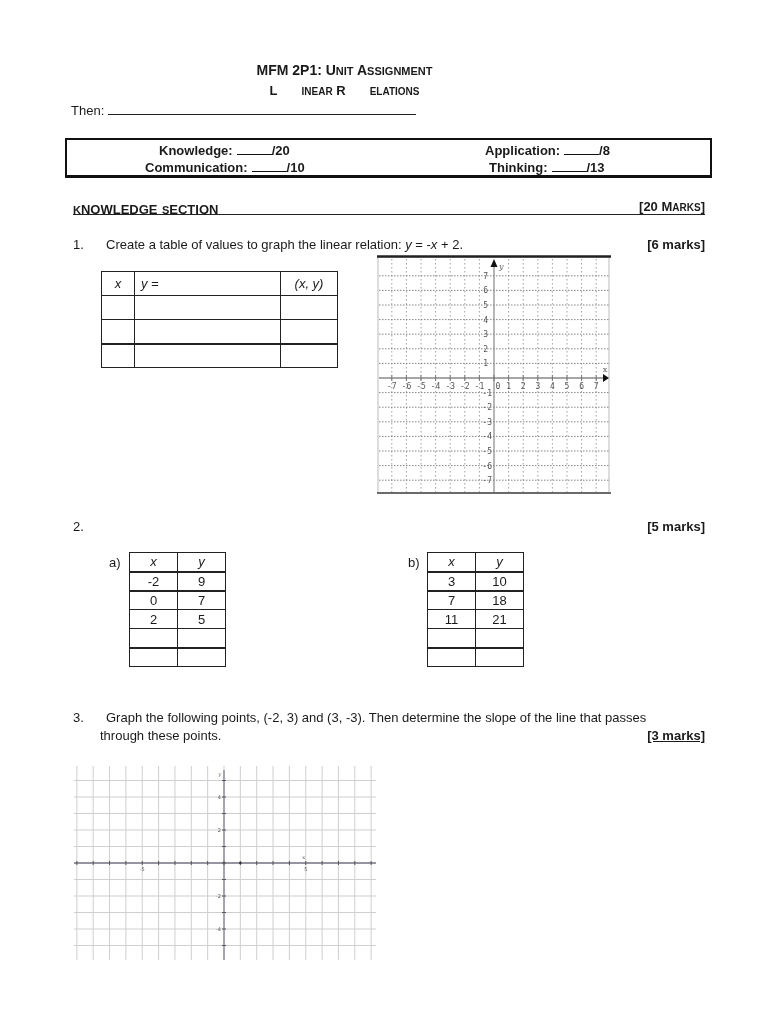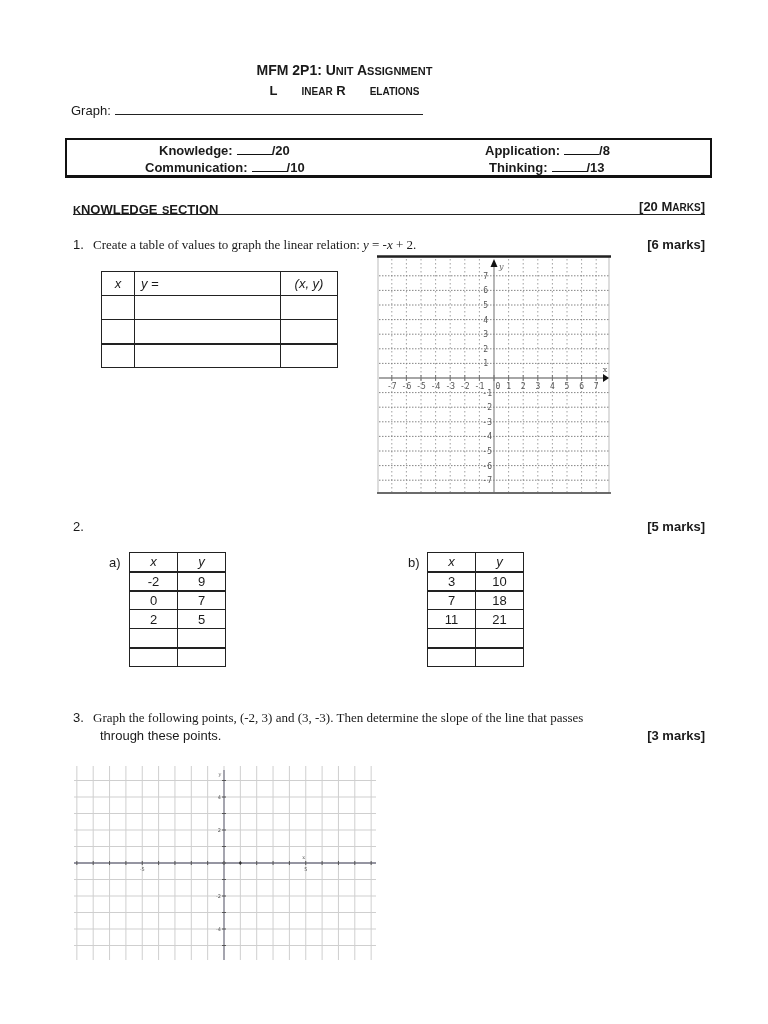--- a/index.html
+++ b/index.html
@@ -25,27 +25,27 @@
   .si-t { left: 422px; top: 20px; }
 
   .section-head { left: 73px; top: 199px; width: 632px; height: 16px; border-bottom: 1.5px solid #222; font-weight: bold; }
   .section-head .left { position: absolute; left: 0; top: 1px; }
   .section-head .right { position: absolute; right: 0; top: 0; font-size: 13px; }
   .section-head .sc-big { font-size: 11px; }
   .section-head .sc-small { font-size: 13px; }
 
   .q { font-size: 13px; }
   .q .num { position: absolute; left: 0; }
-  .q .text { position: absolute; left: 20px; white-space: nowrap; font-family: Liberation Serif, serif; }
+  .q .text { position: absolute; left: 33px; white-space: nowrap; }
   .q .marks { position: absolute; right: 0; font-weight: bold; white-space: nowrap; }
   .q1 { left: 73px; top: 237px; width: 632px; height: 16px; }
   .q2 { left: 73px; top: 519px; width: 632px; height: 16px; }
   .q3 { left: 73px; top: 710px; width: 632px; height: 36px; }
   .q3 .line2 { position: absolute; left: 27px; top: 18px; }
-  .q3 .marks { top: 18px; }
+  .q3 .marks { top: 18px; text-decoration: underline; }
   .bold { font-weight: bold; }
   i.v { font-style: italic; }
 
   table.tv { position: absolute; border-collapse: collapse; font-size: 13px; }
   table.tv td { border: 1.5px solid #222; text-align: center; padding: 0; }
   .tbl1 { left: 101px; top: 271px; }
   .tbl1 td { height: 24px; }
   .tbl1 td.c1 { width: 33px; }
   .tbl1 td.c2 { width: 146px; text-align: left; padding-left: 6px; }
   .tbl1 td.c3 { width: 57px; }
@@ -71,21 +71,21 @@
   <span>MFM 2P1:</span>
   <span class="sc-big">U</span><span class="sc-small">nit</span>
   <span class="sc-big">A</span><span class="sc-small">ssignment</span>
 </div>
 <div class="abs title t2">
   <span class="sc-big">L</span><span class="sc-small">inear</span>
   <span class="sc-big">R</span><span class="sc-small">elations</span>
 </div>
 
 <div class="abs name-line">
-  <span>Graph:</span><span class="name-blank"></span>
+  <span>Then:</span><span class="name-blank"></span>
 </div>
 
 <div class="abs score-box">
   <div class="score-item si-k">
     <span>Knowledge:</span><span class="blank"></span><span>/20</span>
   </div>
   <div class="score-item si-c">
     <span>Communication:</span><span class="blank"></span><span>/10</span>
   </div>
   <div class="score-item si-a">

